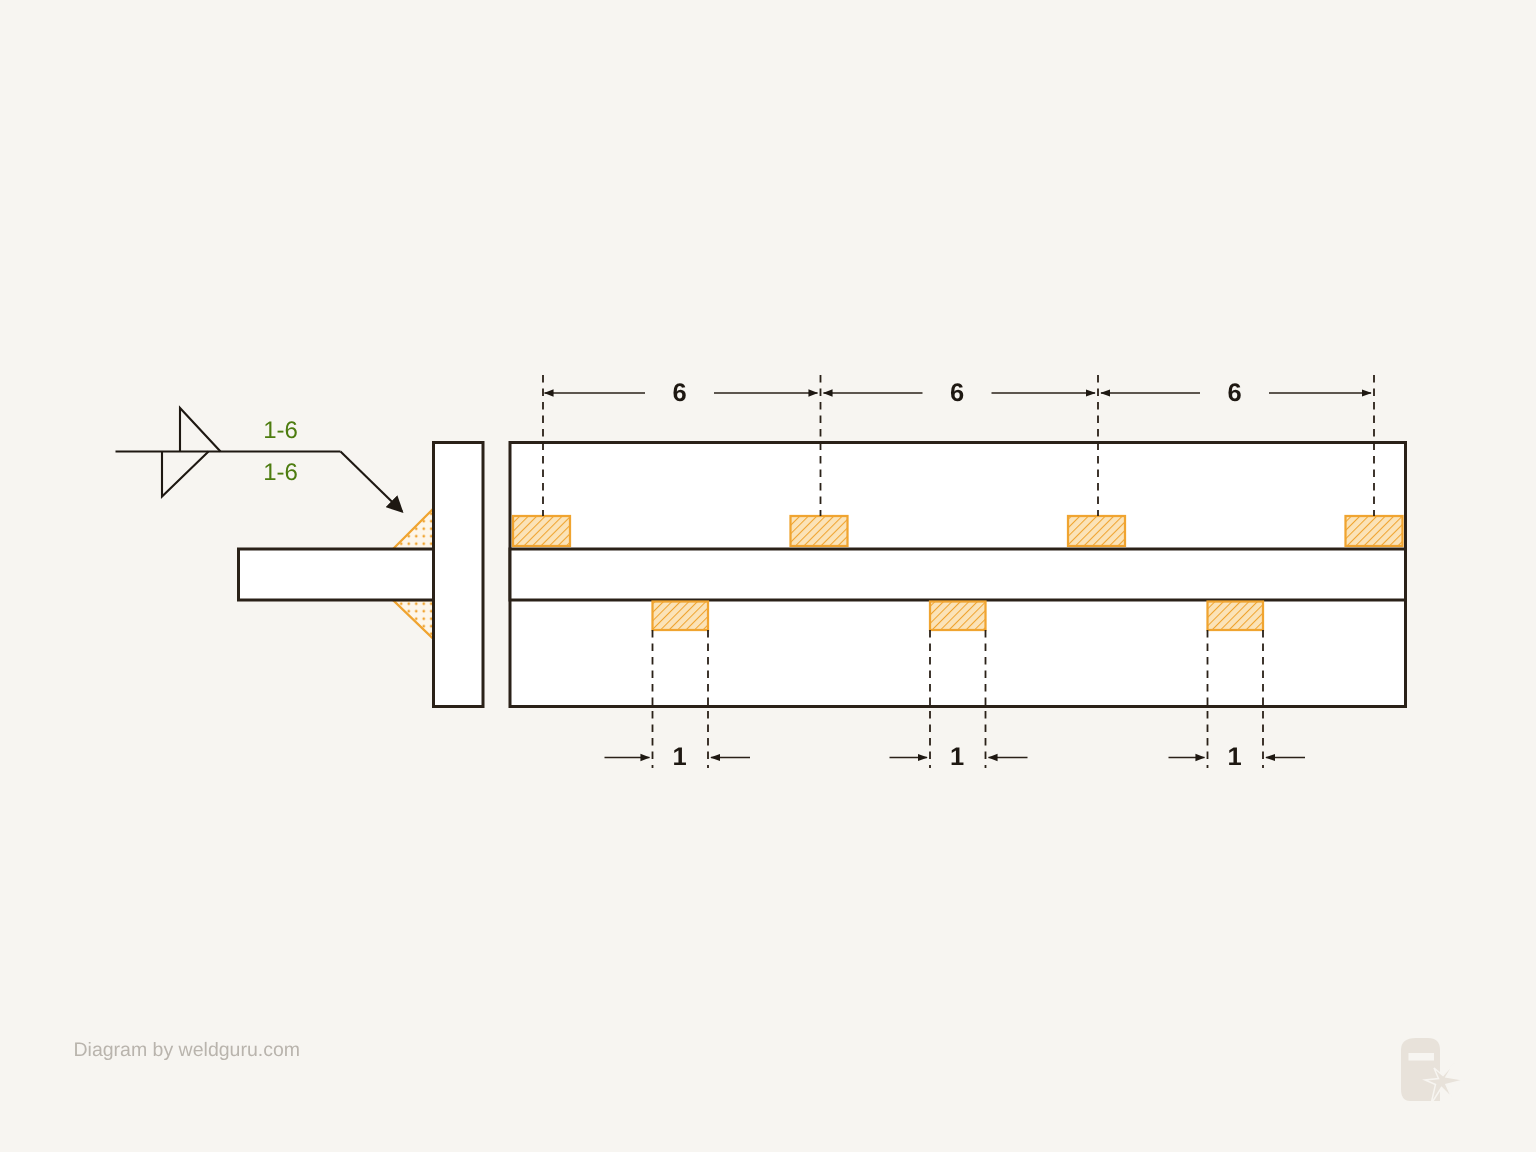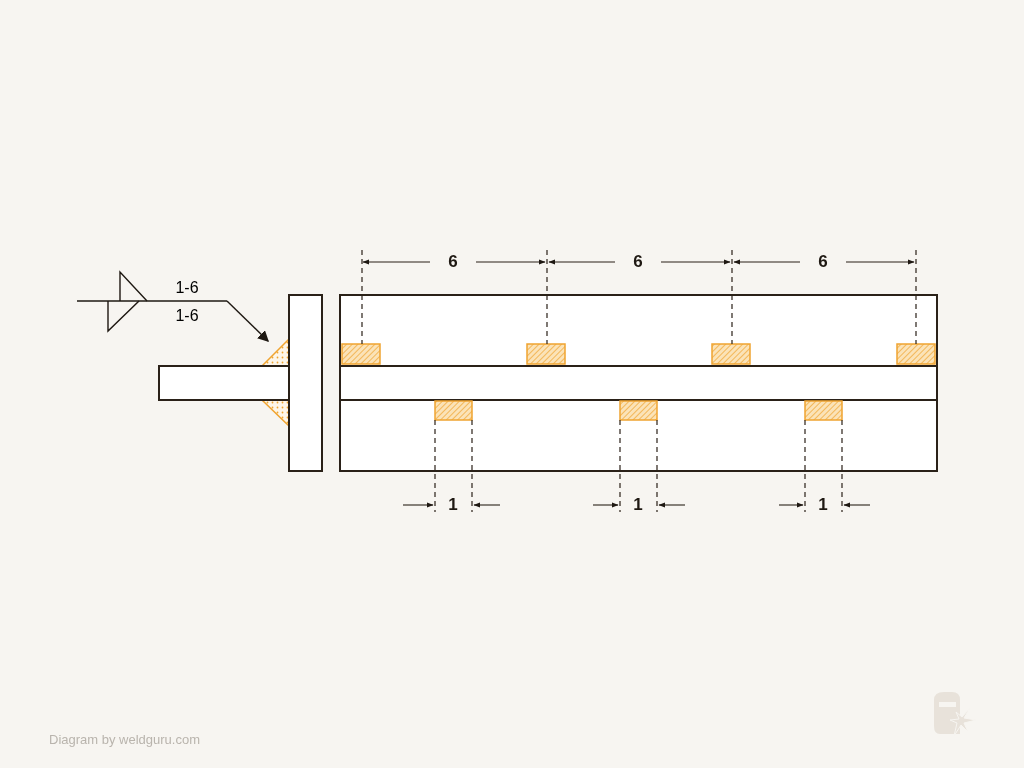--- a/index.html
+++ b/index.html
@@ -4,22 +4,22 @@
   <style>
     html, body { margin: 0; padding: 0; }
     body {
       width: 1024px; height: 768px; overflow: hidden;
       background: #f7f5f1;
       font-family: "Liberation Sans", sans-serif;
       position: relative;
     }
     #stage { position: absolute; left: 0; top: 0; width: 1024px; height: 768px; }
     .dimtxt { position: absolute; font-family: "Liberation Sans", sans-serif; font-weight: bold; font-size: 17px; color: #1e1812; transform: translate(-50%, -50%); }
-    .symtxt { position: absolute; font-family: "Liberation Sans", sans-serif; font-size: 16px; color: #000000; transform: translate(-50%, -50%); }
-    .credit { position: absolute; left: 49px; top: 732px; font-size: 13px; color: #b9b4ad; }
+    .symtxt { position: absolute; font-family: "Liberation Sans", sans-serif; font-size: 16px; color: #4d7c0f; transform: translate(-50%, -50%); }
+    .credit { position: absolute; left: 49px; top: 692px; font-size: 13px; color: #b9b4ad; }
     .logo { position: absolute; left: 930px; top: 690px; width: 52px; height: 52px; }
   </style>
 </head>
 <body>
 
 <div id="stage">
   <svg width="1024" height="768" viewBox="0 0 1024 768">
     <defs>
       <pattern id="hatch" patternUnits="userSpaceOnUse" width="4" height="4" patternTransform="rotate(45)">
         <rect width="4" height="4" fill="#fbe3b8"></rect>

